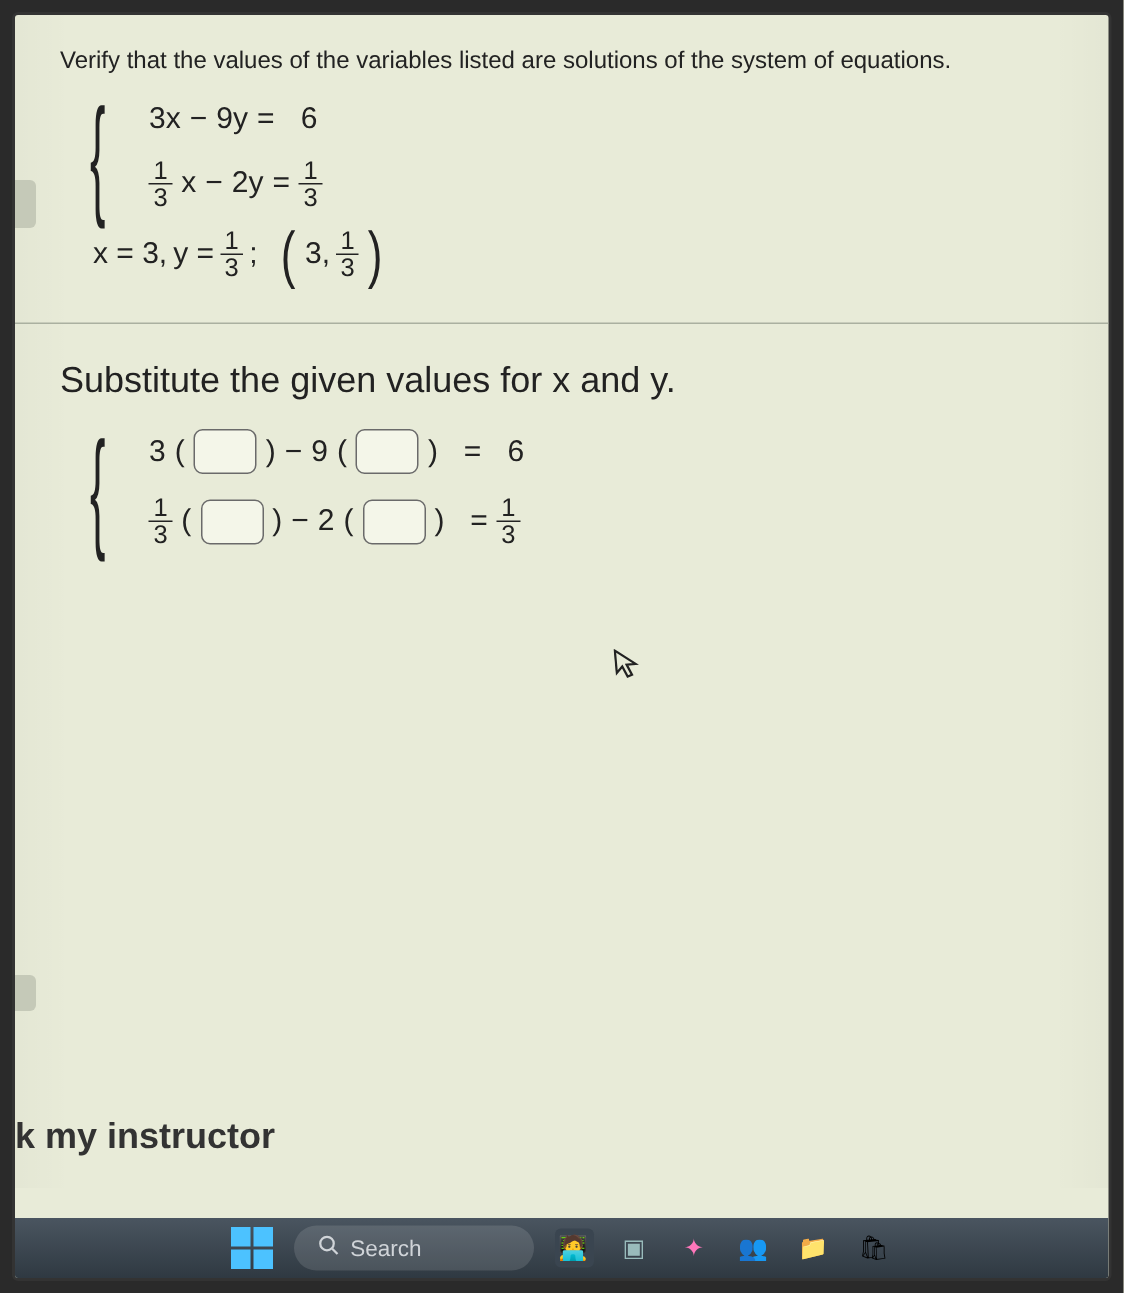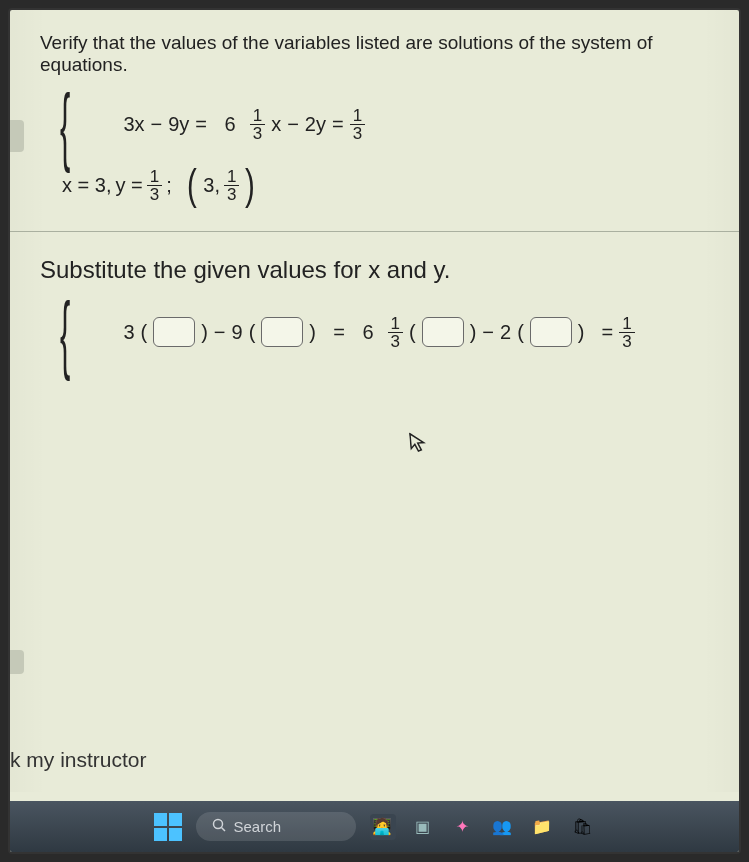--- a/index.html
+++ b/index.html
@@ -19,35 +19,35 @@
     border-radius: 4px;
     overflow: hidden;
   }
   .content {
     padding: 22px 30px 0 30px;
     color: #222;
     height: calc(100% - 60px);
     position: relative;
     background: linear-gradient(90deg, rgba(0,0,0,0.02) 0%, rgba(0,0,0,0) 5%, rgba(0,0,0,0) 95%, rgba(0,0,0,0.02) 100%);
   }
-  .instruction { font-size: 19px; margin-bottom: 18px; }
+  .instruction { font-size: 16px; margin-bottom: 18px; }
   .system {
     display: flex;
     align-items: center;
     gap: 10px;
     margin: 10px 0 8px 20px;
   }
   .brace {
     font-size: 88px;
     line-height: 0.7;
     font-weight: 200;
     transform: scaleX(0.35);
     transform-origin: left center;
   }
-  .eqs { display: flex; gap: 14px; font-size: 20px; margin-left: 24px; }
+  .eqs { display: flex; flex-direction: column; gap: 14px; font-size: 20px; }
   .row { display: flex; align-items: center; gap: 6px; }
   .frac {
     display: inline-flex;
     flex-direction: column;
     align-items: center;
     line-height: 1;
     font-size: 17px;
     vertical-align: middle;
   }
   .frac .n { border-bottom: 1.5px solid #222; padding: 0 3px; }
@@ -82,35 +82,35 @@
   .left-tab2 {
     position: absolute;
     left: 0; top: 640px;
     width: 14px; height: 24px;
     background: #c5c9b8;
     border-radius: 0 4px 4px 0;
   }
   .ask {
     position: absolute;
     bottom: 20px; left: 0;
-    font-size: 21px;
-    font-weight: normal;
+    font-size: 24px;
+    font-weight: bold;
     color: #333;
   }
   .cursor {
     position: absolute;
     left: 400px; top: 422px;
     font-size: 22px;
     color: #222;
     transform: rotate(-5deg);
   }
   .taskbar {
     position: absolute;
     bottom: 0; left: 0; right: 0;
-    height: 51px;
+    height: 40px;
     background: linear-gradient(180deg, #4a5560 0%, #2f3942 100%);
     display: flex;
     align-items: center;
     padding: 0 2px;
     gap: 14px;
   }
   .win-logo {
     width: 28px; height: 28px;
     display: grid;
     grid-template-columns: 1fr 1fr;

